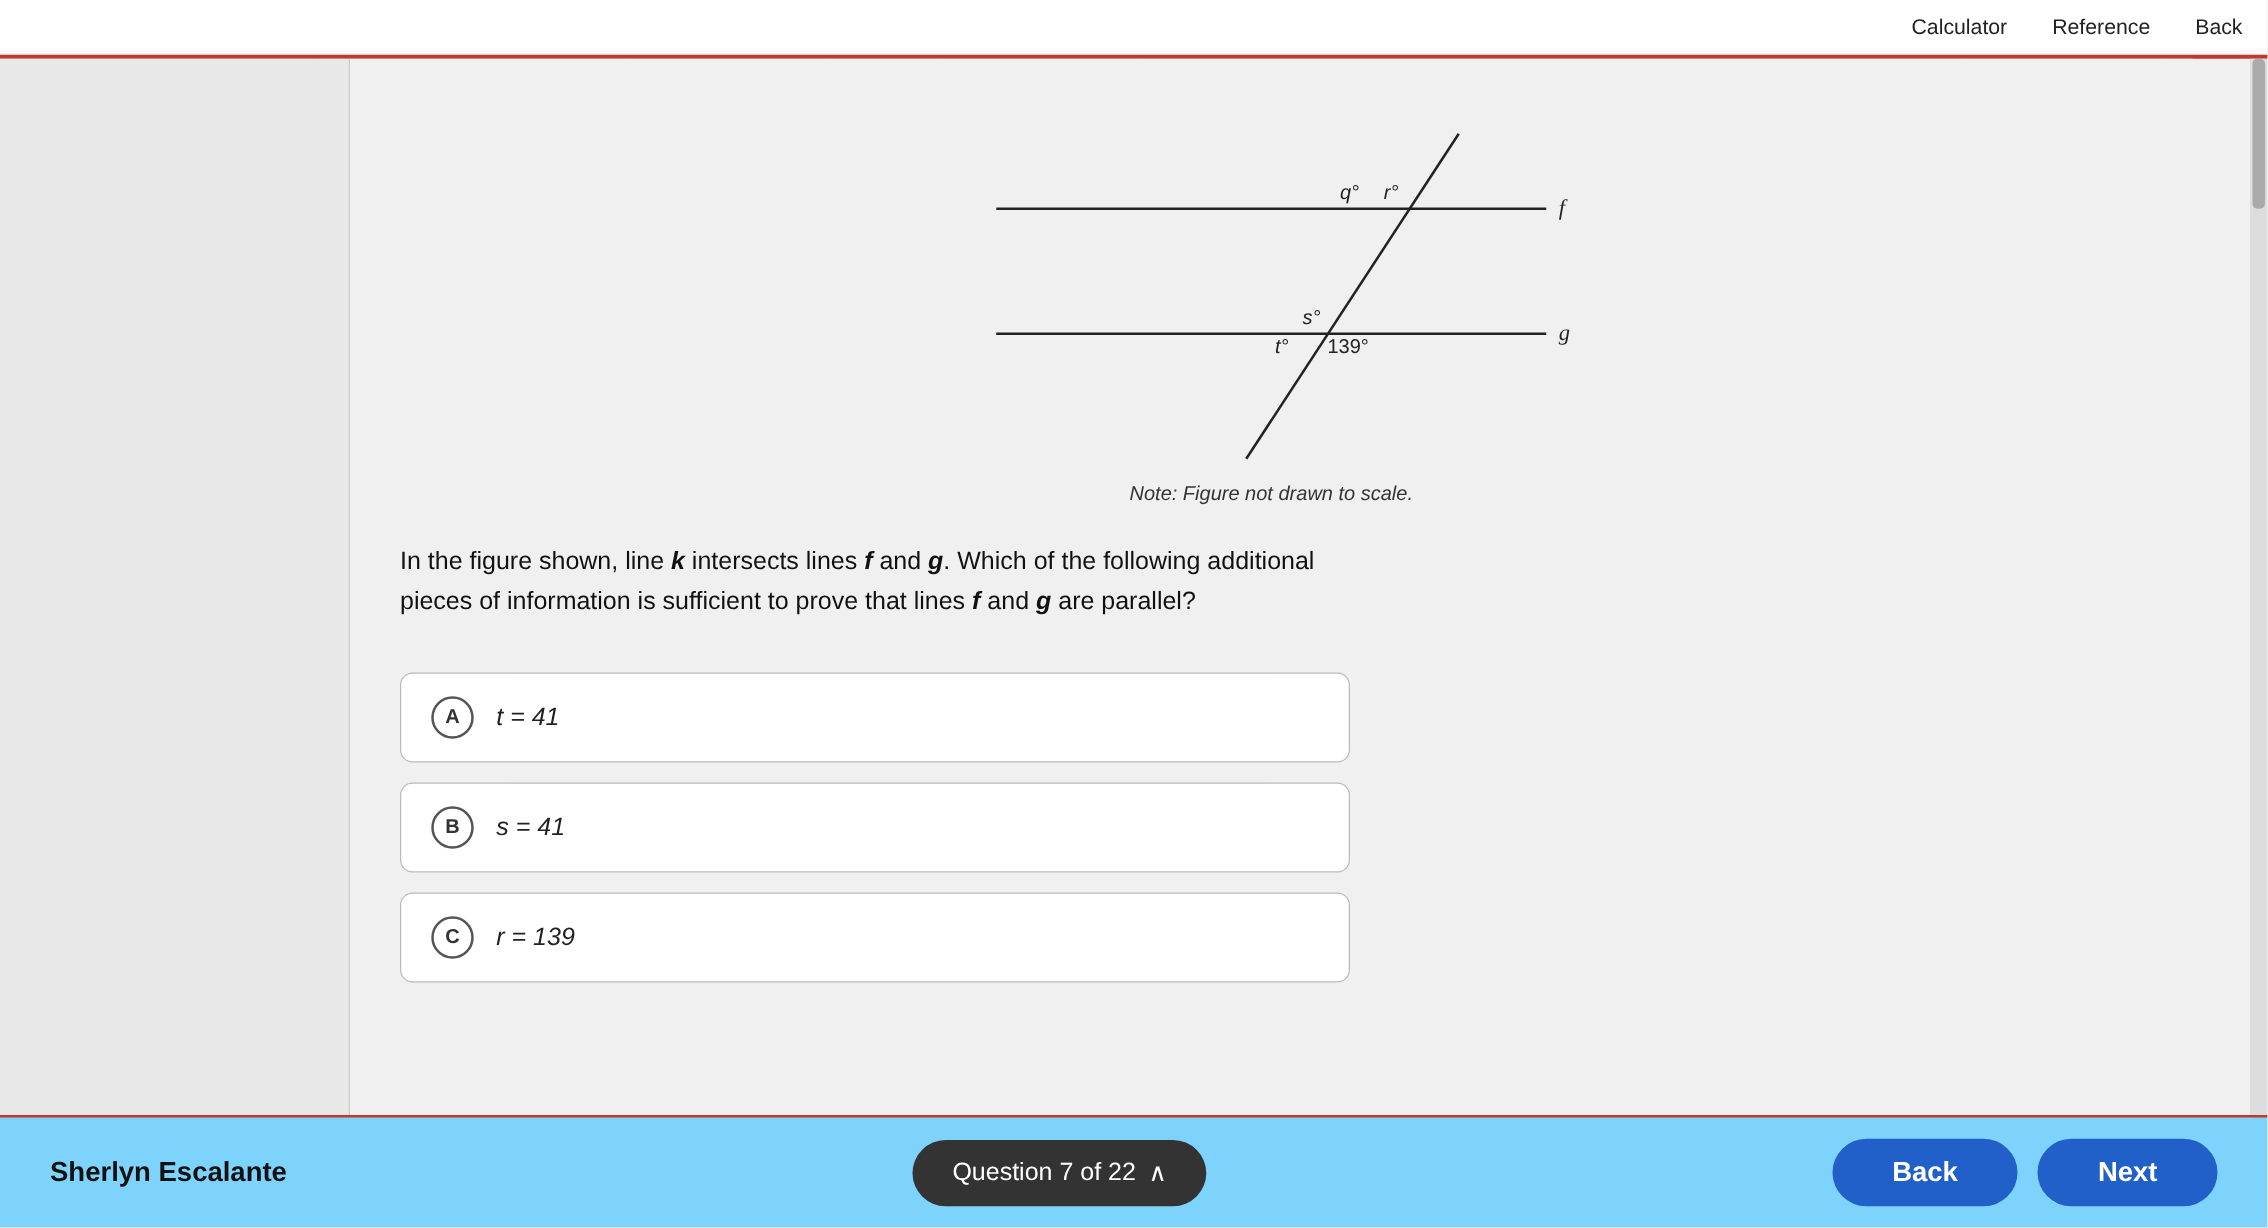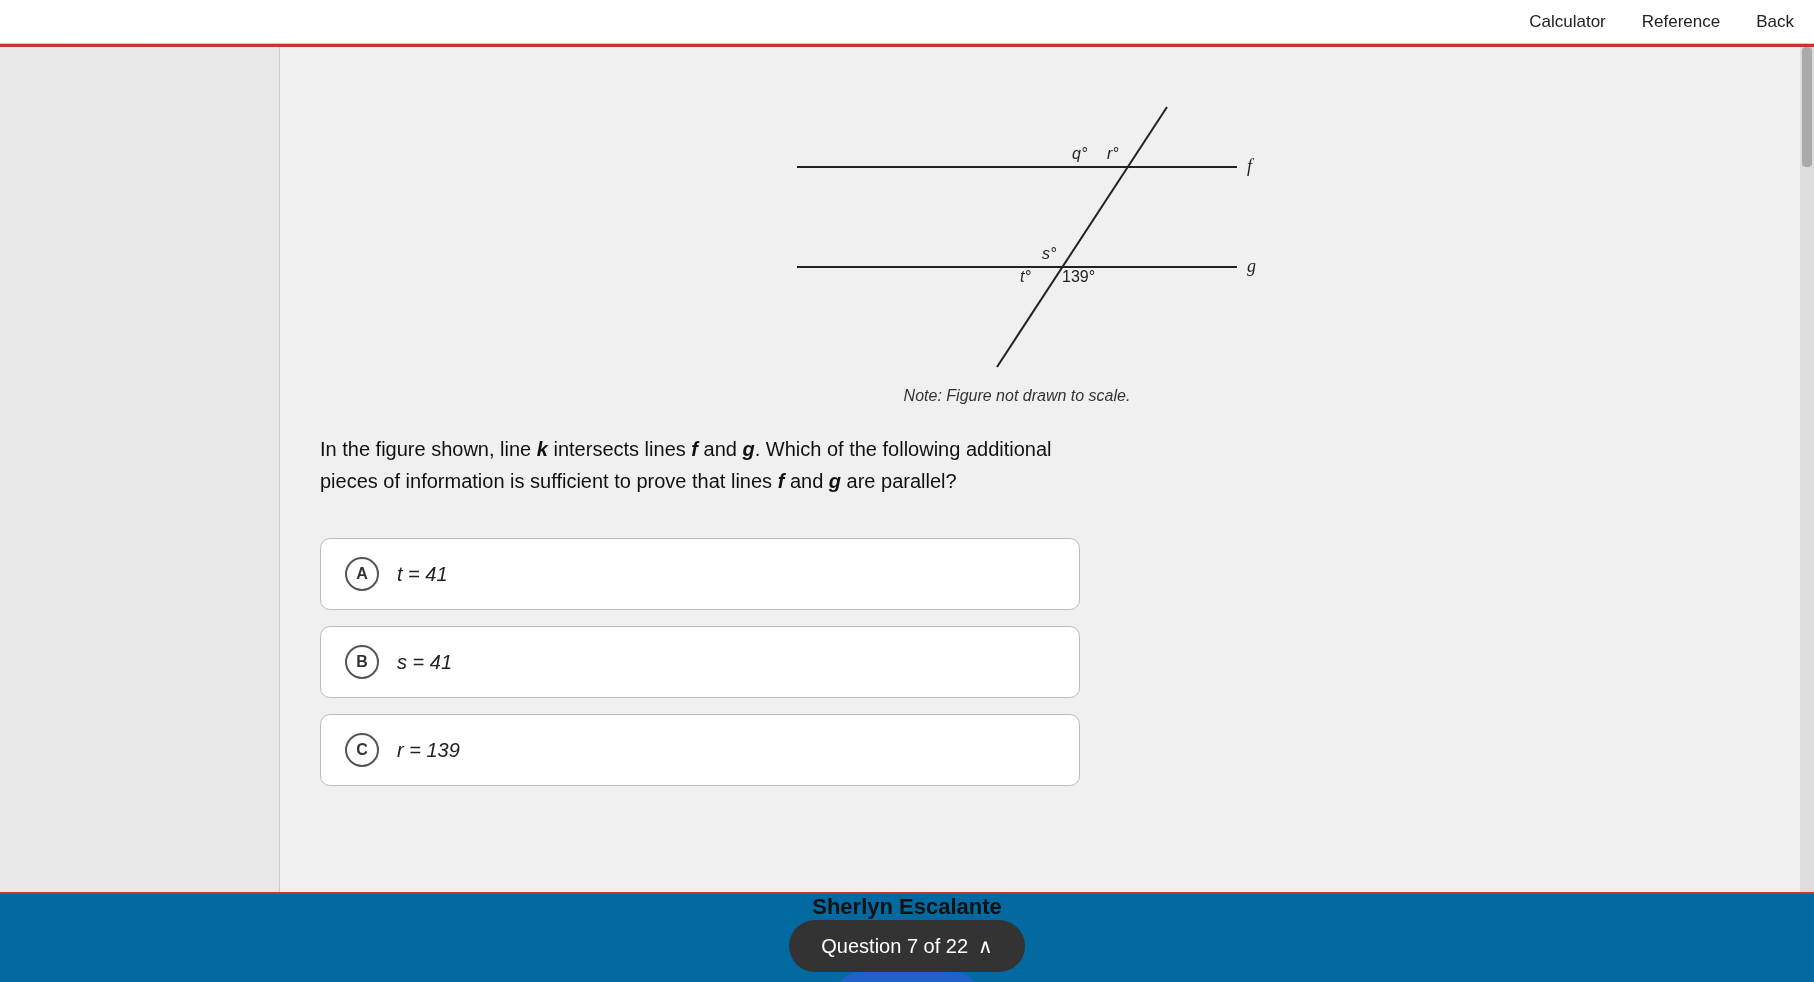--- a/index.html
+++ b/index.html
@@ -124,27 +124,26 @@
     }
 
     .option-math {
       font-style: italic;
     }
 
     .bottom-bar {
       position: absolute;
       bottom: 0; left: 0; right: 0;
       height: 90px;
-      background: #0369a1;
+      background: #7dd3fc;
       border-top: 2px solid #c0392b;
       display: flex;
       align-items: center;
       justify-content: space-between;
       padding: 0 40px;
-      flex-direction: column;
     }
 
     .student-name {
       font-family: Arial, sans-serif;
       font-size: 22px;
       font-weight: bold;
       color: #111;
     }
 
     .question-counter-btn {
@@ -279,14 +278,15 @@
 <div class="bottom-bar">
   <span class="student-name">Sherlyn Escalante</span>
 
   <button class="question-counter-btn">
     <span>Question 7 of 22</span>
     <span>∧</span>
   </button>
 
   <div class="nav-buttons">
     <button class="nav-btn">Back</button>
+    <button class="nav-btn">Next</button>
   </div>
 </div>
 
 </body></html>

